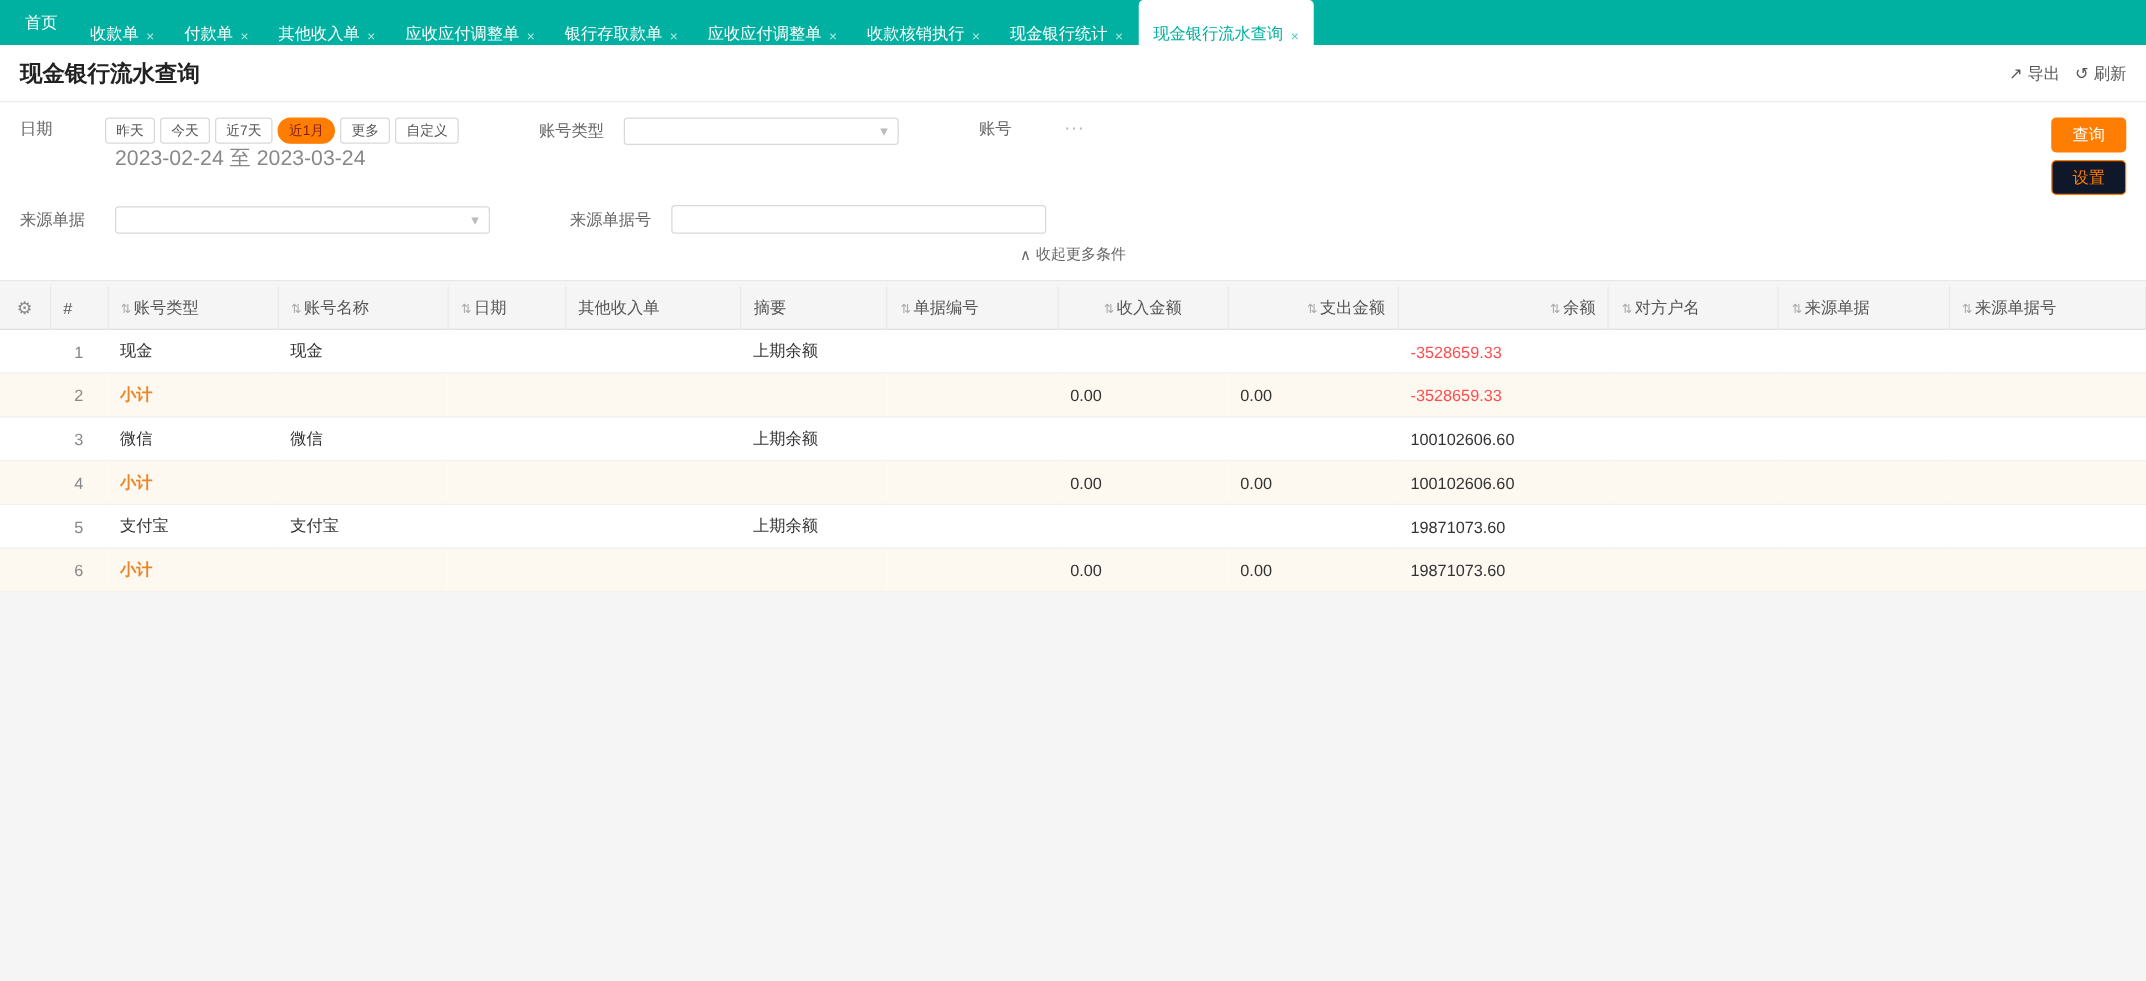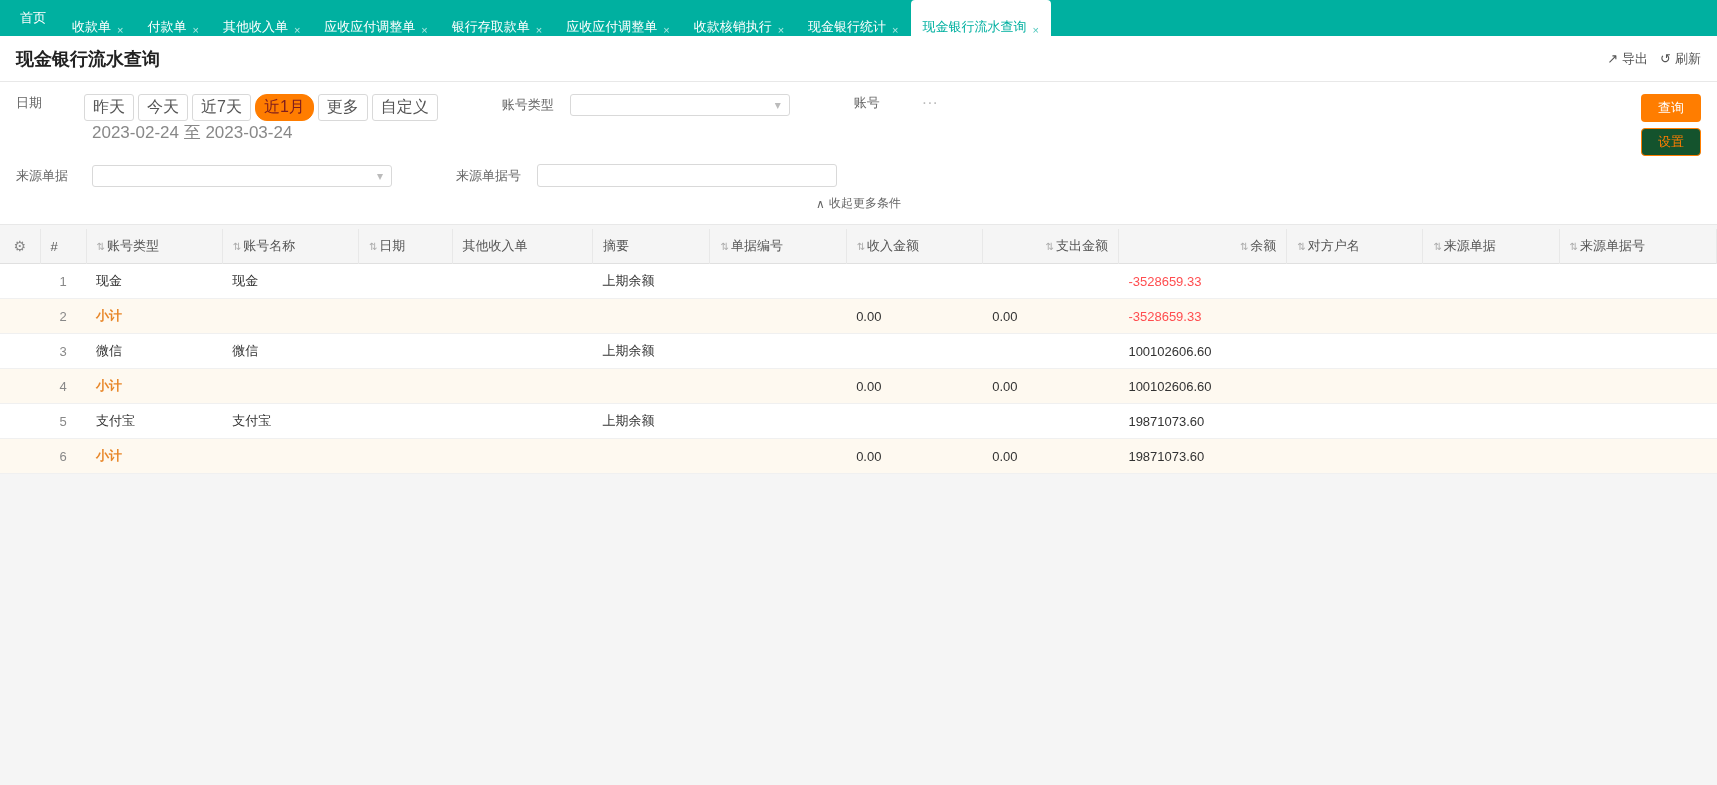--- a/index.html
+++ b/index.html
@@ -83,21 +83,21 @@
       color: #666;
       font-size: 13px;
       min-width: 60px;
       flex-shrink: 0;
     }
     .date-btn {
       padding: 2px 8px;
       border: 1px solid #d9d9d9;
       border-radius: 3px;
       cursor: pointer;
-      font-size: 16px;
+      font-size: 11px;
       color: #555;
       background: #fff;
     }
     .date-btn.active {
       background: #ff7d00;
       border-color: #ff7d00;
       color: #7f1d1d;
       border-radius: 12px;
     }
     .date-range-text {
@@ -136,21 +136,21 @@
     .action-btn-orange {
       background: #ff7d00;
       color: #fff;
       border: none;
       border-radius: 4px;
       padding: 5px 16px;
       cursor: pointer;
       font-size: 13px;
     }
     .action-btn-outline {
-      background: #14532d;
+      background: #0f172a;
       color: #ff7d00;
       border: 1px solid #ff7d00;
       border-radius: 4px;
       padding: 4px 16px;
       cursor: pointer;
       font-size: 13px;
     }
     .btn-group-right {
       display: flex;
       flex-direction: column;
@@ -360,21 +360,21 @@
           <span class="sort-arrows">⇅</span>账号名称
         </th>
         <th>
           <span class="sort-arrows">⇅</span>日期
         </th>
         <th>其他收入单</th>
         <th>摘要</th>
         <th>
           <span class="sort-arrows">⇅</span>单据编号
         </th>
-        <th style="text-align:left;">
+        <th style="text-align:center;">
           <span class="sort-arrows">⇅</span>收入金额
         </th>
         <th style="text-align:right;">
           <span class="sort-arrows">⇅</span>支出金额
         </th>
         <th style="text-align:right;">
           <span class="sort-arrows">⇅</span>余额
         </th>
         <th>
           <span class="sort-arrows">⇅</span>对方户名

